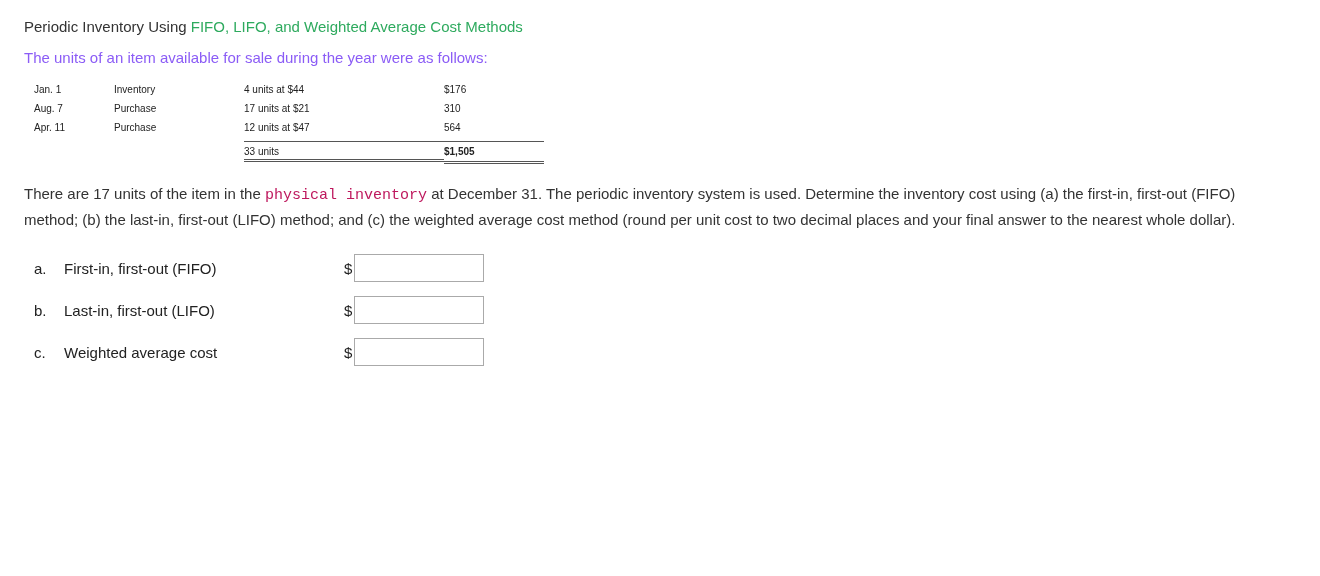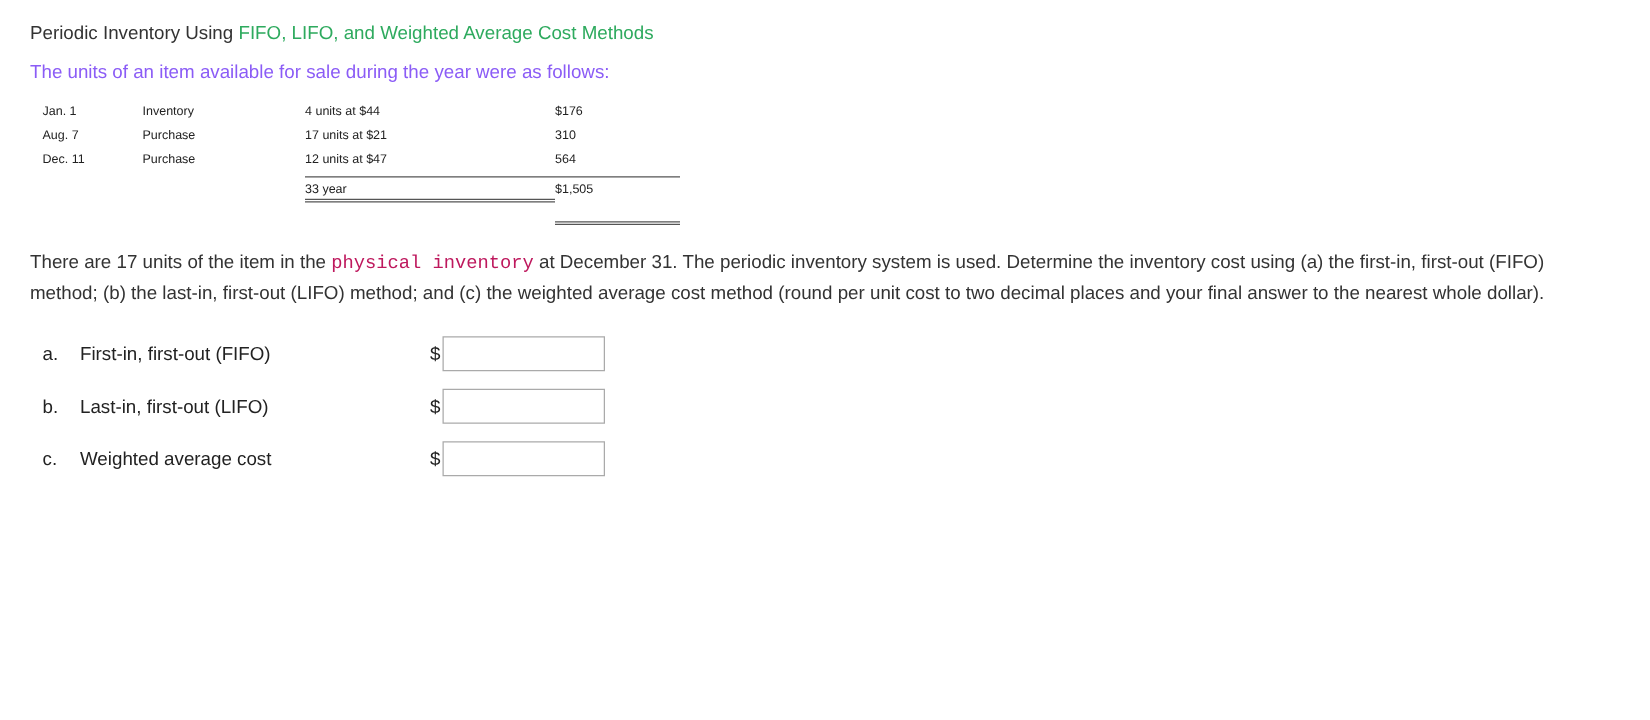--- a/index.html
+++ b/index.html
@@ -78,21 +78,22 @@
       padding-top: 4px;
     }
 
     .double-underline-units {
       border-bottom: 3px double #555;
       padding-bottom: 2px;
     }
 
     .double-underline-amount {
       border-bottom: 3px double #555;
-      padding-bottom: 20px;
+      padding-bottom: 4px;
+      font-weight: bold;
     }
 
     .description-block {
       font-size: 15px;
       color: #333;
       line-height: 1.6;
       max-width: 1260px;
       margin-bottom: 22px;
     }
 
@@ -164,36 +165,36 @@
       <span class="col-type">Purchase</span>
       <span class="col-units">
         <span>17</span>
         <span> units at </span>
         <span>$21</span>
       </span>
       <span class="col-amount">310</span>
     </div>
 
     <div class="inv-row">
-      <span class="col-date">Dec. 11</span>
+      <span class="col-date">Apr. 11</span>
       <span class="col-type">Purchase</span>
       <span class="col-units">
         <span>12</span>
         <span> units at </span>
         <span>$47</span>
       </span>
       <span class="col-amount">564</span>
     </div>
 
     <div class="inv-row total-row">
       <span class="col-date"></span>
       <span class="col-type"></span>
       <span class="col-units double-underline-units">
         <span>33</span>
-        <span> year</span>
+        <span> units</span>
       </span>
       <span class="col-amount double-underline-amount">$1,505</span>
     </div>
 
   </div>
 
   <div class="description-block">
     <span>There are 17 units of the item in the </span><span class="physical-inventory">physical inventory</span><span> at December 31. The periodic inventory system is used. Determine the inventory cost using (a) the first-in, first-out (FIFO) method; (b) the last-in, first-out (LIFO) method; and (c) the weighted average cost method (round per unit cost to two decimal places and your final answer to the nearest whole dollar).</span>
   </div>
 

